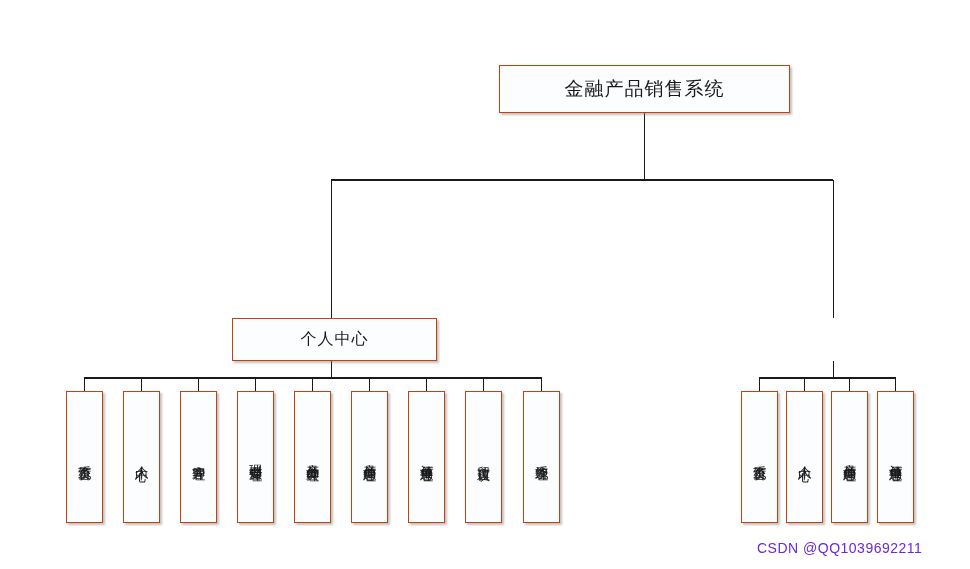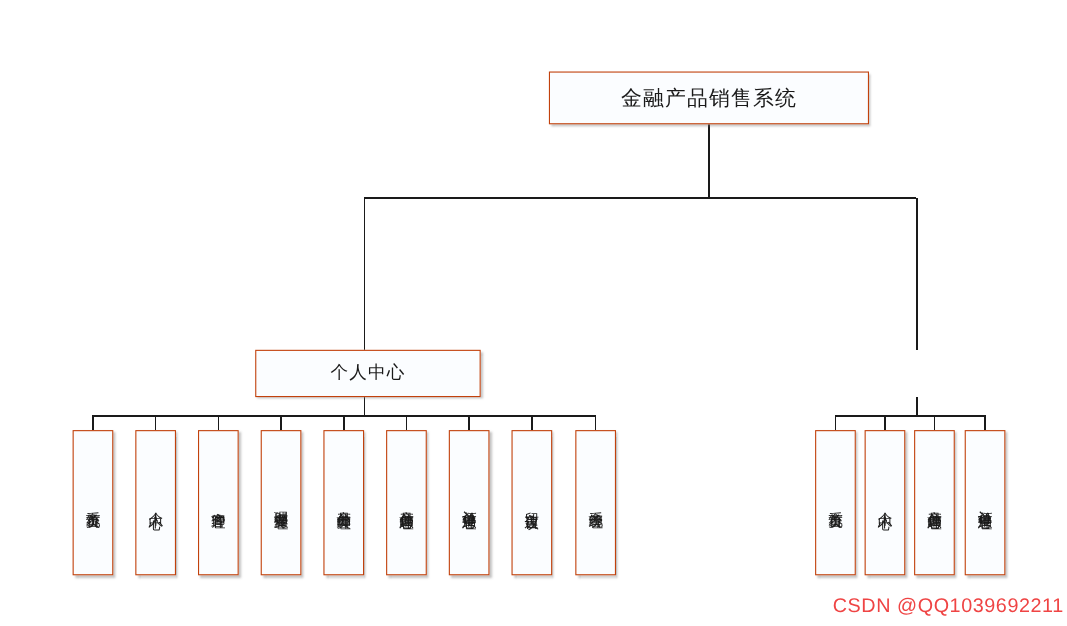--- a/index.html
+++ b/index.html
@@ -71,22 +71,22 @@
     writing-mode: vertical-rl;
     text-orientation: upright;
     line-height: 1.18;
     letter-spacing: 1px;
     white-space: nowrap;
   }
   .watermark {
     position: absolute;
     left: 757px;
     top: 540px;
-    font-size: 18px;
-    color: #ef4444;
+    font-size: 14px;
+    color: #6d28d9;
     letter-spacing: 0.5px;
     white-space: nowrap;
   }
 </style>
 </head>
 <body>
 
 <div id="canvas">
 
   <svg class="wires" viewBox="0 0 970 569" xmlns="http://www.w3.org/2000/svg">

